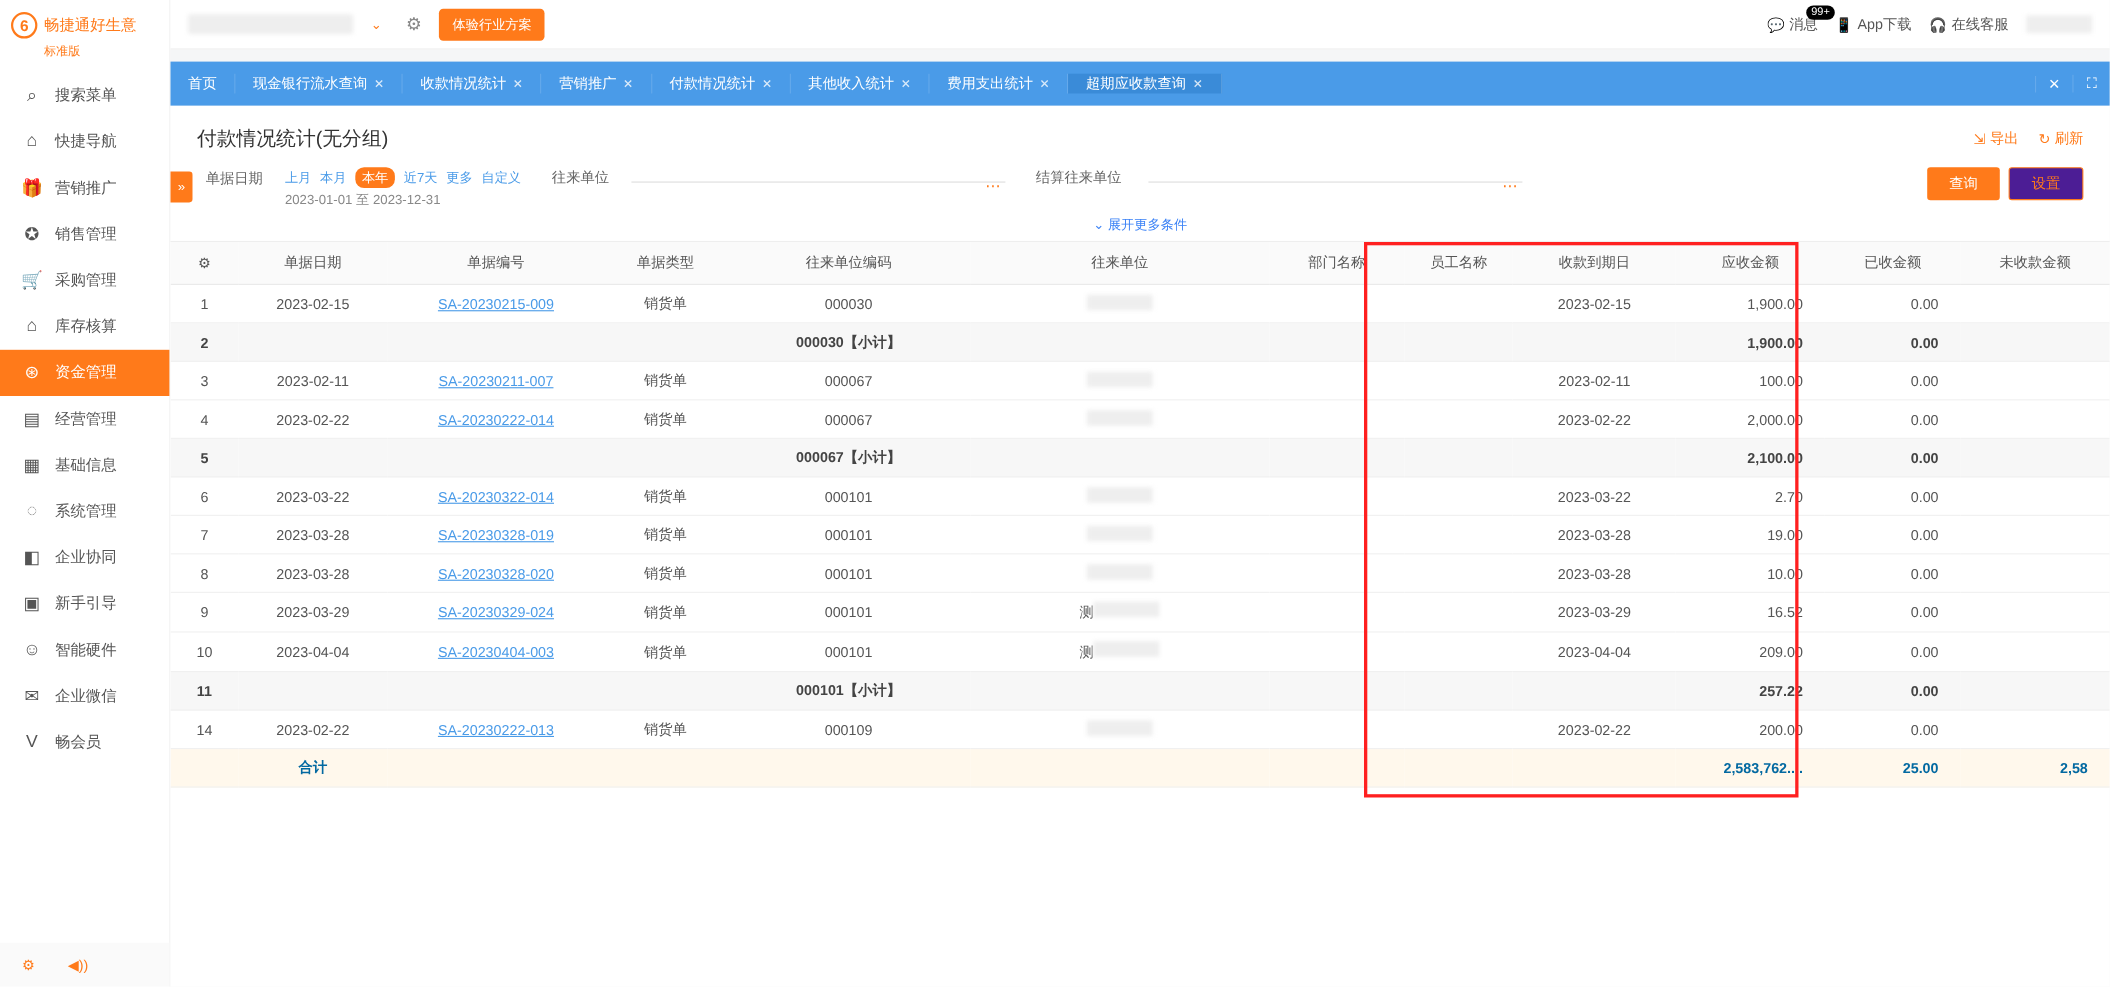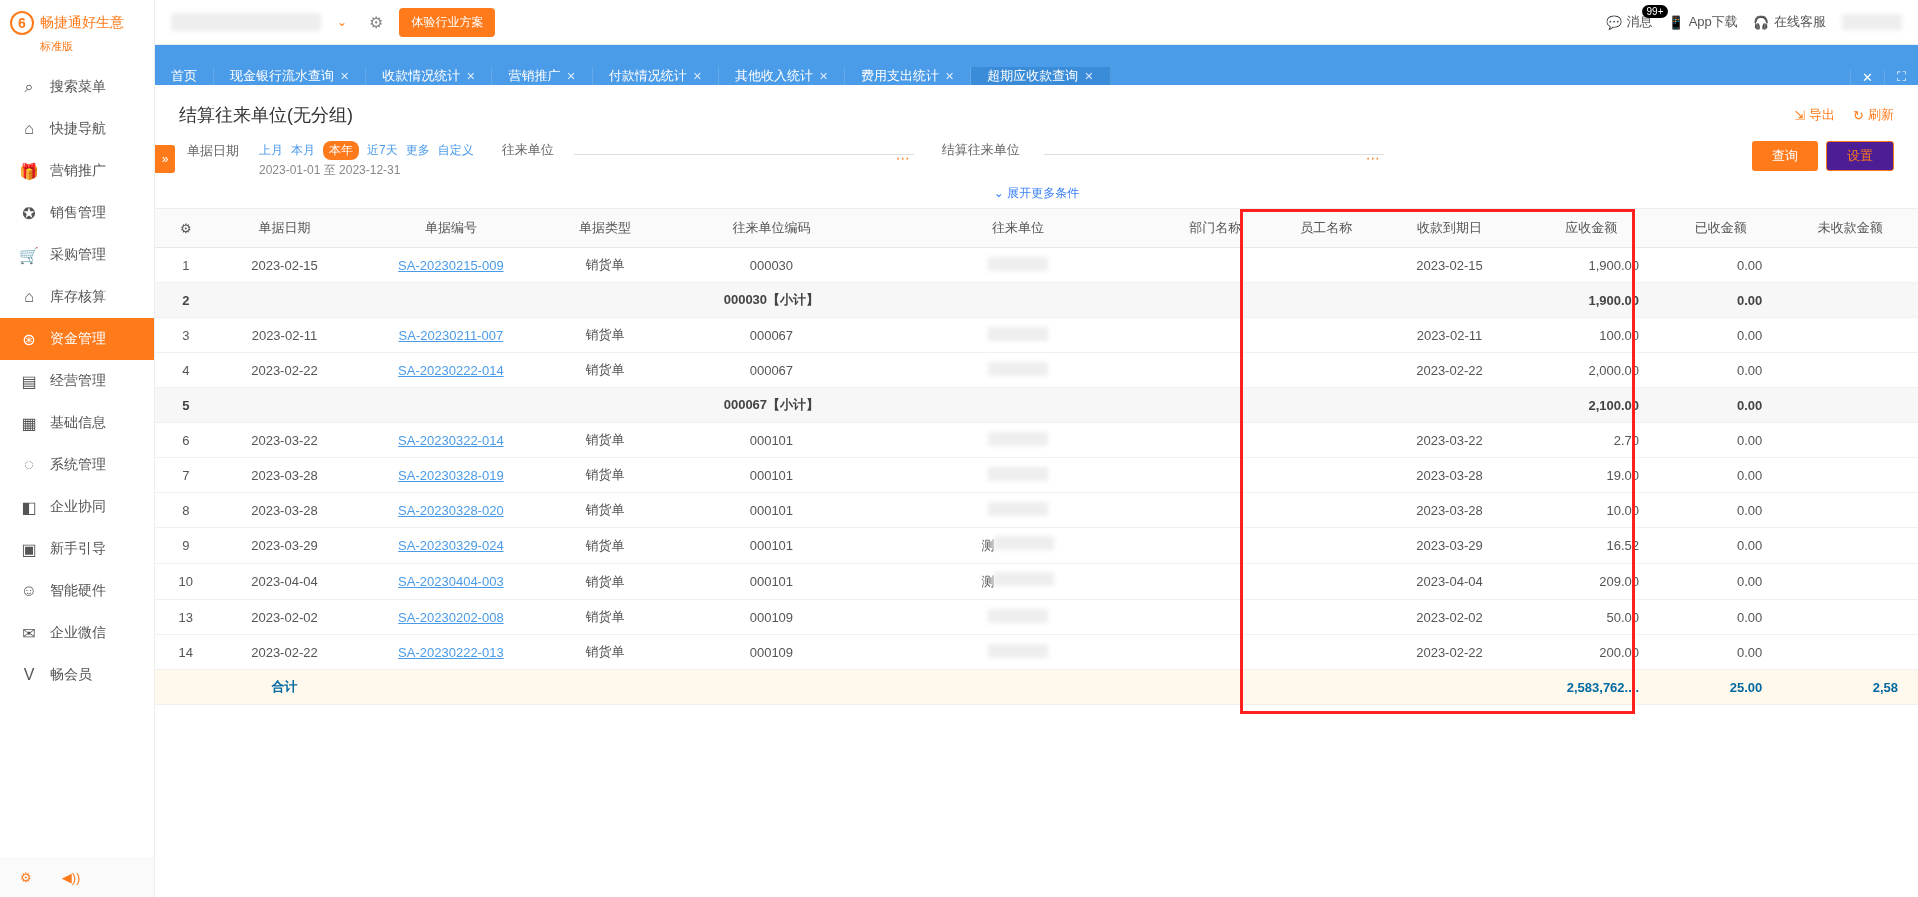--- a/index.html
+++ b/index.html
@@ -25,21 +25,21 @@
 .top-chevron { color: #ff7a1a; font-size: 12px; padding: 0 6px; }
 .top-gear { color: #888; font-size: 16px; padding: 0 6px; }
 .top-btn { background: #ff7a1a; color: #fff; border: none; padding: 6px 12px; border-radius: 4px; font-size: 12px; cursor: pointer; }
 .top-spacer { flex: 1; }
 .top-right { display: flex; align-items: center; gap: 16px; color: #555; font-size: 13px; }
 .top-right .item { display: flex; align-items: center; gap: 4px; cursor: pointer; position: relative; }
 .badge { position: absolute; top: -8px; right: -16px; background: #000000; color: #fff; font-size: 10px; padding: 1px 5px; border-radius: 8px; }
 .top-user-blur { width: 60px; height: 16px; background: #eee; filter: blur(2px); }
 
 
-.tabs { height: 40px; background: #4a9be8; display: flex; align-items: flex-end; color: #fff; position: relative; }
+.tabs { height: 40px; background: #4a9be8; display: flex; align-items: center; color: #fff; position: relative; margin-top: 11px; }
 .tab { padding: 0 16px; display: flex; align-items: center; gap: 6px; cursor: pointer; font-size: 13px; border-right: 1px solid rgba(255,255,255,0.15); }
 .tab.active { background: #3a8bd8; }
 .tab .close { font-size: 11px; opacity: 0.8; }
 .tabs-right { margin-left: auto; display: flex; align-items: center; }
 .tabs-right .tab-ctrl { width: 34px; display: flex; align-items: center; justify-content: center; cursor: pointer; border-left: 1px solid rgba(255,255,255,0.15); height: 100%; }
 
 
 .content { flex: 1; background: #fff; margin: 0; display: flex; flex-direction: column; }
 .content-head { display: flex; align-items: center; padding: 18px 24px 10px 24px; }
 .page-title { font-size: 18px; color: #333; }
@@ -221,21 +221,21 @@
           <span class="close">✕</span>
         </div>
         <div class="tabs-right">
         <div class="tab-ctrl">✕</div>
         <div class="tab-ctrl">⛶</div>
       </div>
     </div>
 
     <div class="content">
       <div class="content-head">
-        <div class="page-title">结算往来单位(无分组)</div>
+        <div class="page-title">付款情况统计(无分组)</div>
         <div class="head-actions">
           <div class="act">
               <span>⇲</span>
               <span>导出</span>
             </div>
           <div class="act">
               <span>↻</span>
               <span>刷新</span>
             </div>
         </div>
@@ -430,31 +430,31 @@
                 <td class="left">销货单</td>
                 <td class="left">000101</td>
                 <td class="left">测<span class="blur-cell"></span></td>
                 <td></td>
                 <td></td>
                 <td>2023-04-04</td>
                 <td class="right">209.00</td>
                 <td class="right">0.00</td>
                 <td></td>
               </tr>
-              <tr>
-                <td>13</td>
-                <td>2023-02-02</td>
-                <td><span class="link">SA-20230202-008</span></td>
-                <td class="left">销货单</td>
-                <td class="left">000109</td>
-                <td class="left"><span class="blur-cell"></span></td>
-                <td></td>
-                <td></td>
-                <td>2023-02-02</td>
-                <td class="right">50.00</td>
+              <tr class="subtotal">
+                <td>11</td>
+                <td></td>
+                <td></td>
+                <td></td>
+                <td class="left"><b>000101【小计】</b></td>
+                <td></td>
+                <td></td>
+                <td></td>
+                <td></td>
+                <td class="right">257.22</td>
                 <td class="right">0.00</td>
                 <td></td>
               </tr>
               <tr>
                 <td>14</td>
                 <td>2023-02-22</td>
                 <td><span class="link">SA-20230222-013</span></td>
                 <td class="left">销货单</td>
                 <td class="left">000109</td>
                 <td class="left"><span class="blur-cell"></span></td>

